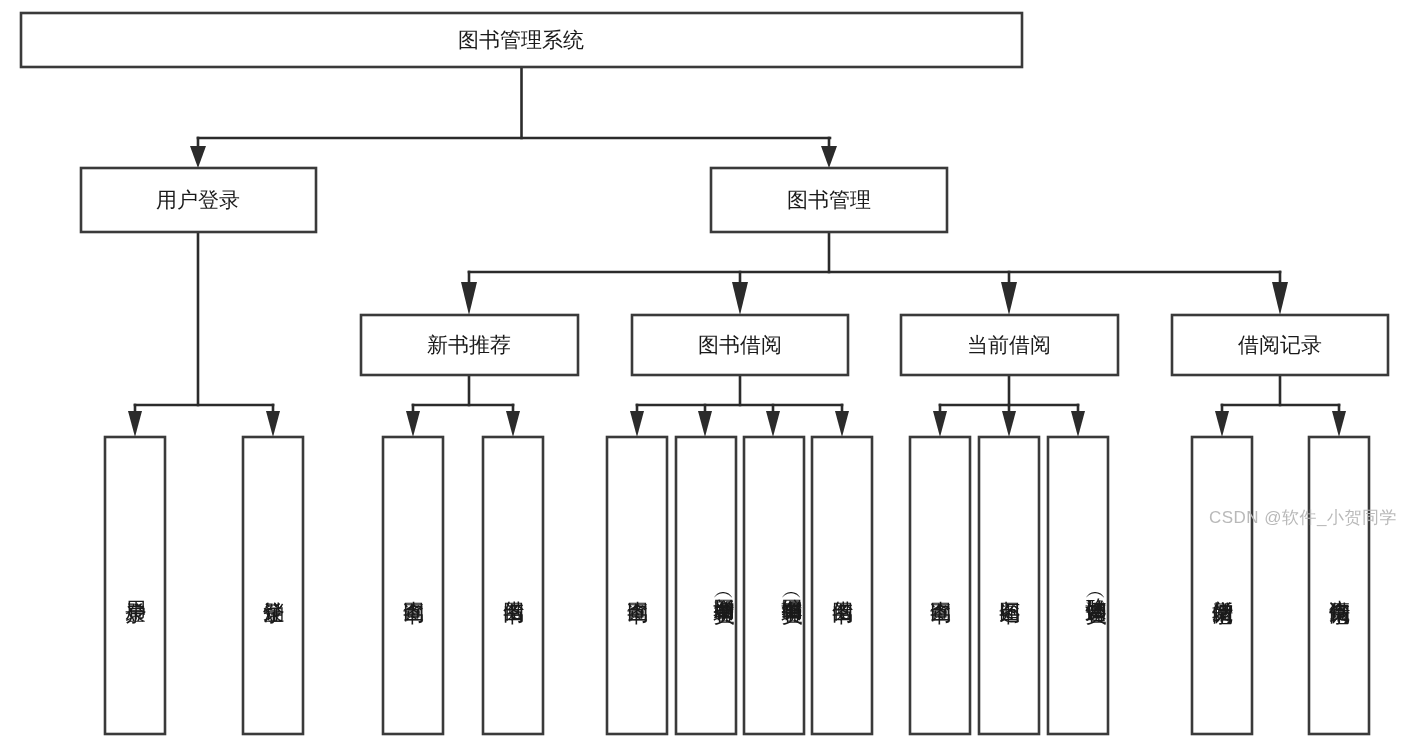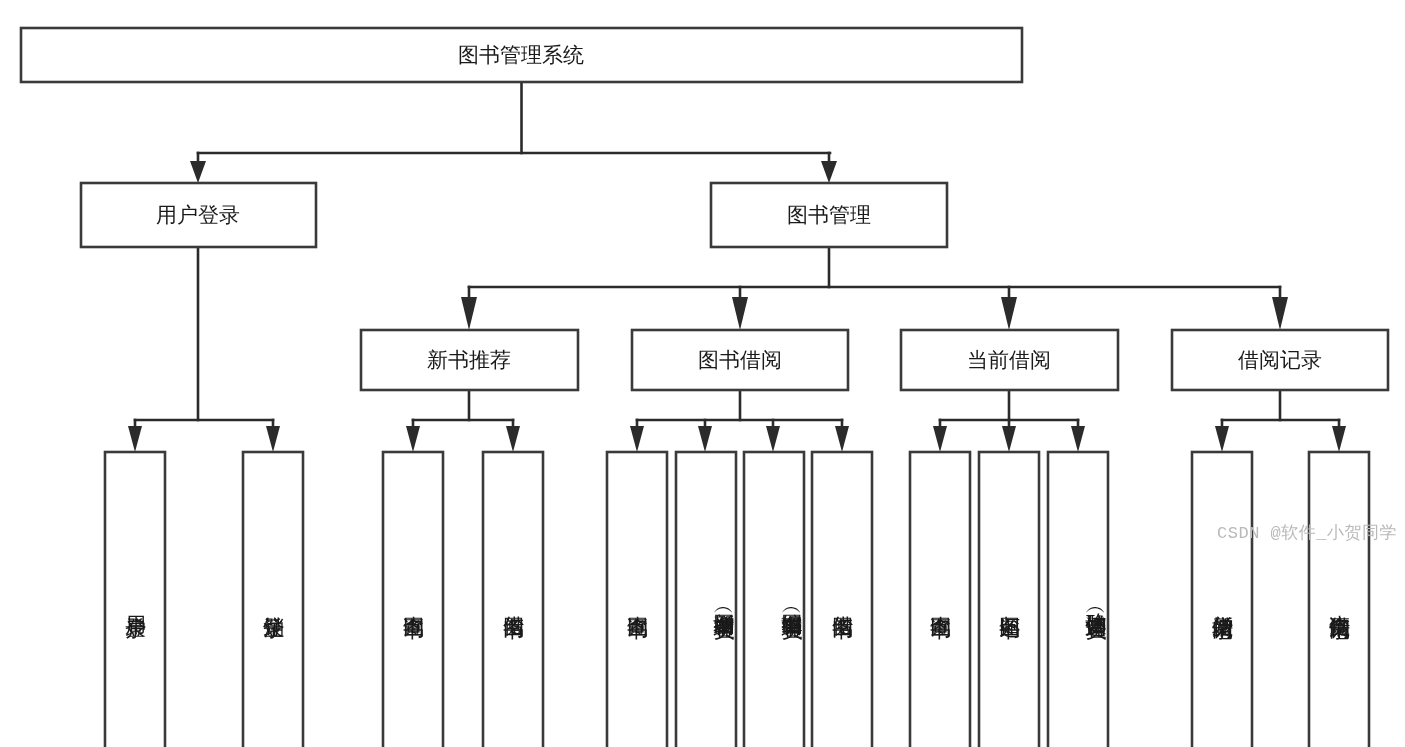--- a/index.html
+++ b/index.html
@@ -11,21 +11,20 @@
     width: 1405px;
     height: 747px;
     font-family: "DejaVu Sans", "Liberation Sans", sans-serif;
     overflow: hidden;
   }
   #diagram-root {
     position: relative;
     width: 1405px;
     height: 535px;
     background: #ffffff;
-    margin-top: 15px;
   }
   svg.flow {
     position: absolute;
     left: 0;
     top: 0;
     width: 1405px;
     height: 747px;
   }
   .node-box {
     fill: #ffffff;
@@ -63,21 +62,21 @@
     display: flex;
     align-items: center;
     justify-content: center;
     white-space: nowrap;
     pointer-events: none;
   }
   .watermark {
     position: absolute;
     right: 8px;
     bottom: 6px;
-    font-family: Liberation Mono, monospace;
+    font-family: Liberation Sans, sans-serif;
     font-size: 17px;
     color: #b9b9b9;
     letter-spacing: 0.5px;
     white-space: nowrap;
   }
 </style>
 </head>
 <body>
 
 <div id="diagram-root">

